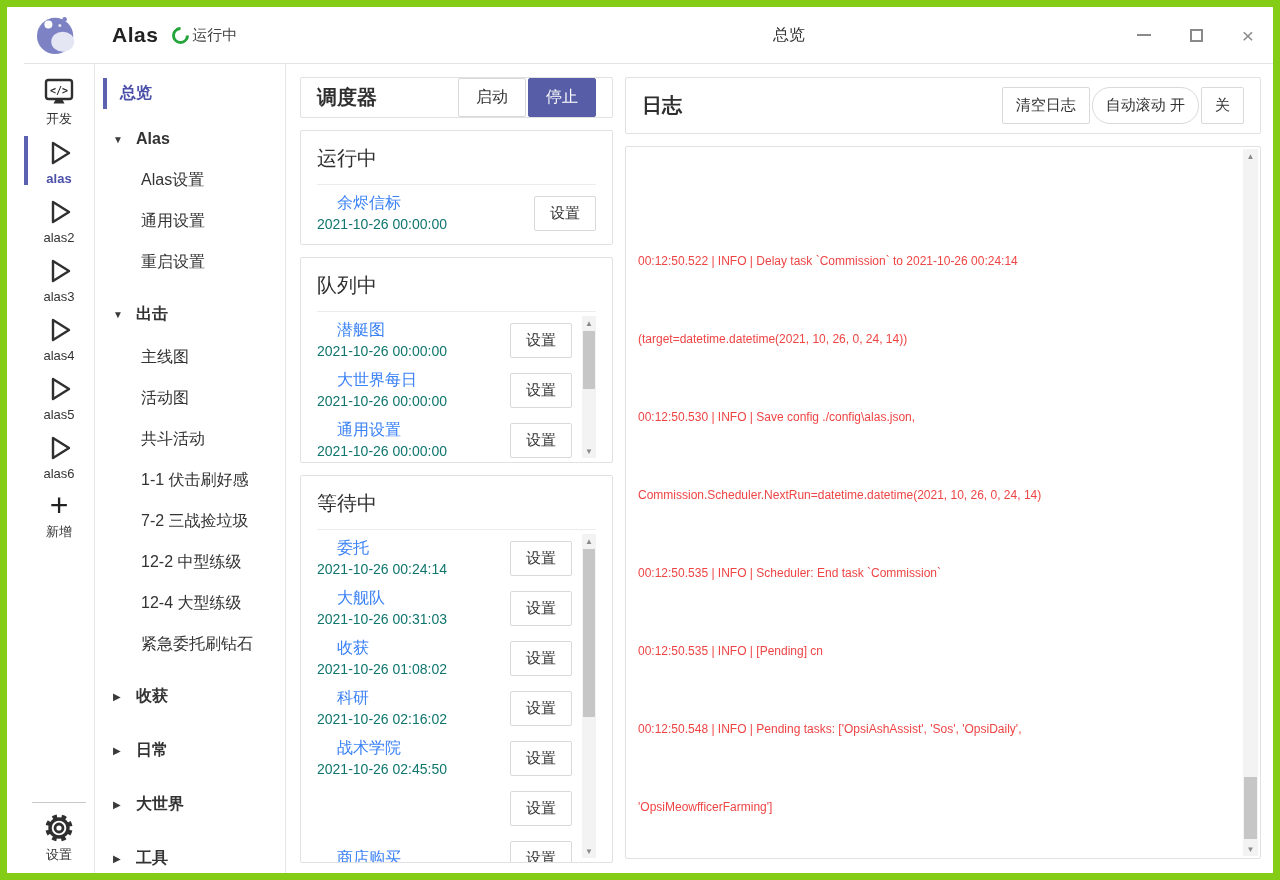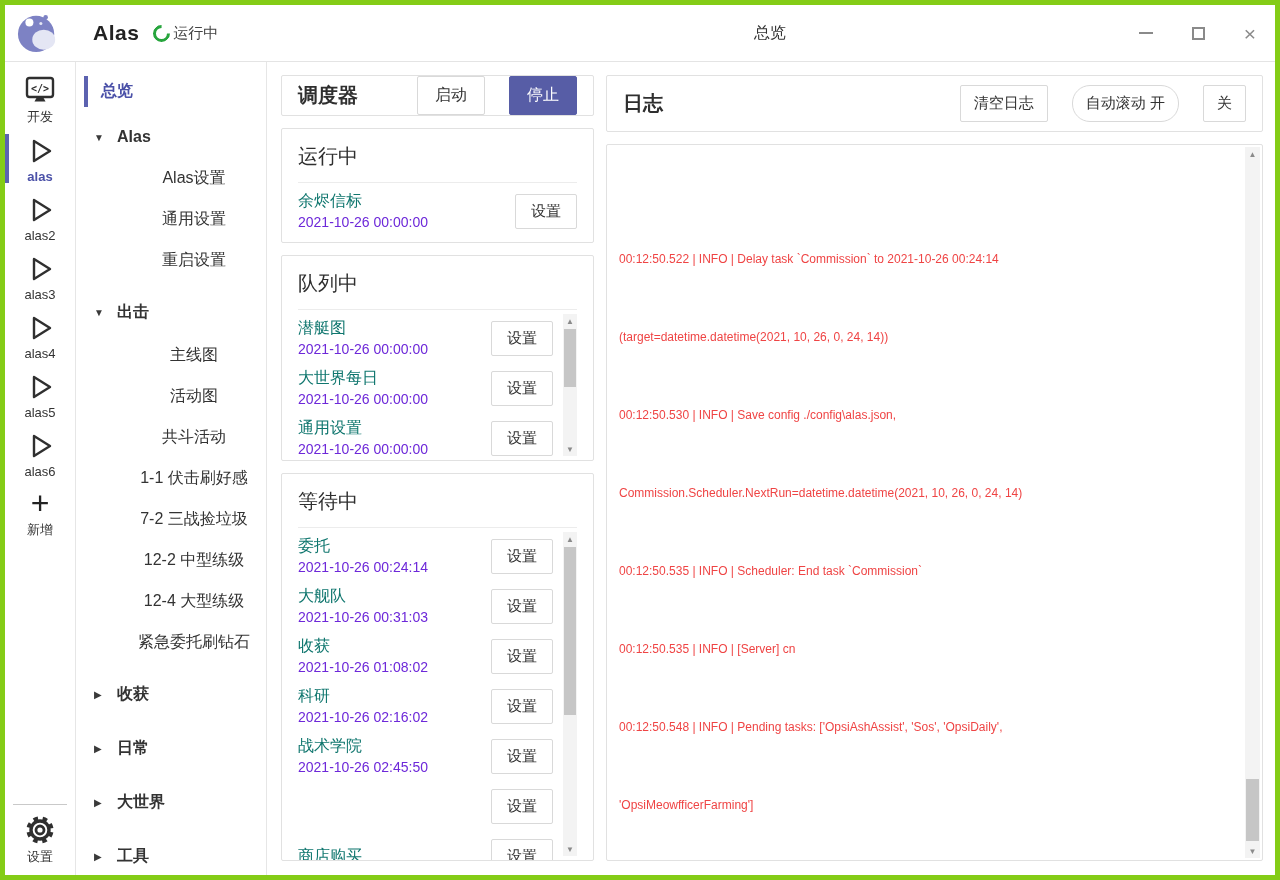--- a/index.html
+++ b/index.html
@@ -1,19 +1,19 @@
 <!DOCTYPE html>
 <html><head>
 <meta charset="utf-8">
 <style>
   * { margin:0; padding:0; box-sizing:border-box; }
   html,body { background:#fff; }
   body { font-family:"Liberation Sans","DejaVu Sans",sans-serif; color:#333; }
-  .window { width:1280px; height:880px; border:5px solid #84cc16; background:#fff;
-            display:flex; flex-direction:column; overflow:hidden; position:relative; }
+  .window { width:1280px; height:880px; border:7px solid #84cc16; background:#fff;
+            display:flex; flex-direction:column; overflow:hidden; position:relative;padding-left:17px; }
 
   
   .titlebar { height:57px; flex:0 0 57px; border-bottom:1px solid #e4e4e4;
               display:flex; align-items:center; position:relative; }
   .brand { display:flex; align-items:center; padding-left:12px; }
   .logo { width:42px; height:42px; }
   .app-title { font-size:21px; font-weight:bold; color:#222; margin-left:34px; letter-spacing:.5px; }
   .spinner { width:17px; height:17px; border:3px solid #27a53d; border-top-color:transparent;
              border-radius:50%; margin-left:14px; transform:rotate(45deg); display:inline-block; }
   .status-label { font-size:15px; color:#444; margin-left:3px; }
@@ -42,41 +42,41 @@
   .rail-bottom { margin-top:auto; padding:10px 0 8px; }
   .rail-divider { border-top:1px solid #c9c9c9; margin:0 8px 6px 8px; }
 
   
   .sidenav { flex:0 0 191px; border-right:1px solid #e6e6e6; padding-top:14px; overflow:hidden; }
   .nav-overview { margin-left:8px; border-left:4px solid #5c62b0; padding:5px 0 5px 13px;
                   font-size:16px; font-weight:bold; color:#4b51a8; cursor:pointer; }
   .nav-group-hdr { display:flex; align-items:center; gap:11px; padding:12px 0 12px 18px;
                    margin-top:9px; font-size:16px; font-weight:bold; color:#333; cursor:pointer; }
   .nav-arrow { font-size:10px; color:#3a3a3a; width:12px; }
-  .nav-child { padding:10px 0 10px 46px; font-size:16px; color:#333; cursor:pointer;text-align:center; }
+  .nav-child { padding:10px 0 10px 46px; font-size:16px; color:#333; cursor:pointer; }
 
   
   .middle { flex:0 0 334px; padding:13px 7px 14px 14px; display:flex; flex-direction:column; min-height:0; }
   .card { border:1px solid #e1e1e1; border-radius:2px; background:#fff; }
   .card + .card { margin-top:12px; }
   .card-hdr-row { height:57px; display:flex; align-items:center; padding:0 16px; }
   .card-title { font-size:20px; color:#2f2f2f;font-weight:bold; }
-  .hdr-btns { margin-left:auto; display:flex; gap:24px; }
+  .hdr-btns { margin-left:auto; display:flex; gap:2px; }
   .btn { border:1px solid #d9d9d9; background:#fff; color:#333; font-size:16px;
          padding:8px 17px; border-radius:2px; cursor:pointer;
          font-family:"Liberation Sans","DejaVu Sans",sans-serif; }
   .btn.primary { background:#575da6; border-color:#575da6; color:#fff; }
   .section-title { font-size:20px; color:#2f2f2f; padding:14px 16px 12px; }
   .section-divider { border-top:1px solid #ececec; margin:0 16px; }
   .task-list { padding:3px 16px 6px; position:relative; overflow:hidden; }
   .task-list.scrollable { padding-right:40px; }
   .task-row { height:50px; display:flex; align-items:center; }
   .task-info { min-width:0; }
-  .task-name { font-size:16px; color:#0f766e; line-height:22px; white-space:nowrap; }
-  .task-time { font-size:14px; color:#6d28d9; line-height:20px; white-space:nowrap; }
+  .task-name { font-size:16px; color:#3b82f6; line-height:22px; white-space:nowrap;margin-left:20px; }
+  .task-time { font-size:14px; color:#0f766e; line-height:20px; white-space:nowrap; }
   .task-btn { margin-left:auto; border:1px solid #d9d9d9; background:#fff; color:#333;
               font-size:15px; padding:7px 15px; border-radius:2px; cursor:pointer;
               font-family:"Liberation Sans","DejaVu Sans",sans-serif; }
   .list-queue { height:150px; }
   .list-wait { height:332px; }
 
   
   .vscroll { position:absolute; right:16px; top:4px; bottom:4px; width:14px; background:#f3f3f3; }
   .vscroll .sarrow { position:absolute; left:0; width:100%; height:14px; font-size:8px; color:#8a8a8a;
                      display:flex; align-items:center; justify-content:center; cursor:pointer; }
@@ -457,21 +457,21 @@
               <div class="log-line">00:12:50.522 | INFO | Delay task `Commission` to 2021-10-26 00:24:14</div>
             
               <div class="log-line">(target=datetime.datetime(2021, 10, 26, 0, 24, 14))</div>
             
               <div class="log-line">00:12:50.530 | INFO | Save config ./config\alas.json,</div>
             
               <div class="log-line">Commission.Scheduler.NextRun=datetime.datetime(2021, 10, 26, 0, 24, 14)</div>
             
               <div class="log-line">00:12:50.535 | INFO | Scheduler: End task `Commission`</div>
             
-              <div class="log-line">00:12:50.535 | INFO | [Server] cn</div>
+              <div class="log-line">00:12:50.535 | INFO | [Pending] cn</div>
             
               <div class="log-line">00:12:50.548 | INFO | Pending tasks: ['OpsiAshAssist', 'Sos', 'OpsiDaily',</div>
             
               <div class="log-line">'OpsiMeowfficerFarming']</div>
             
               
             
               
             
               

